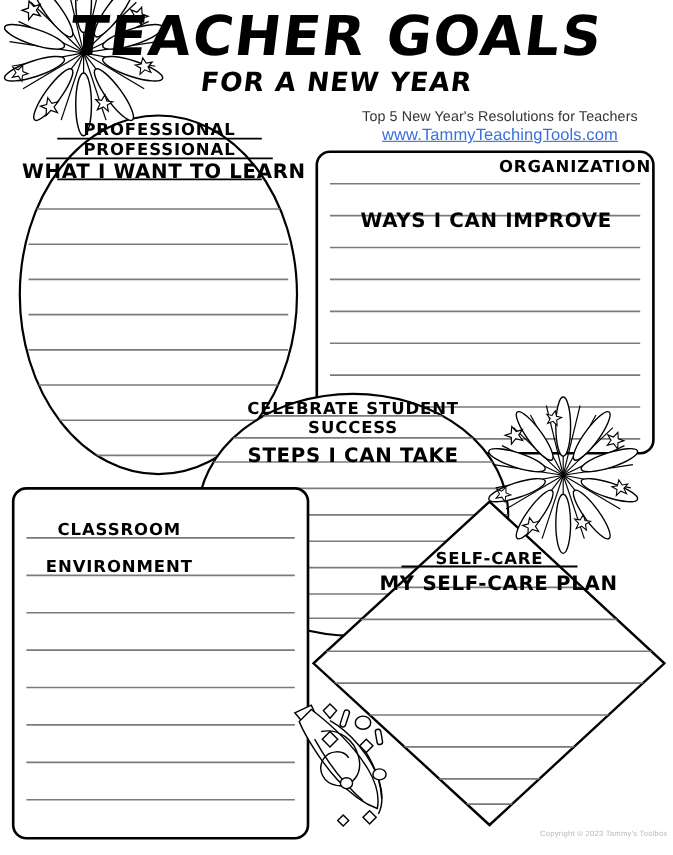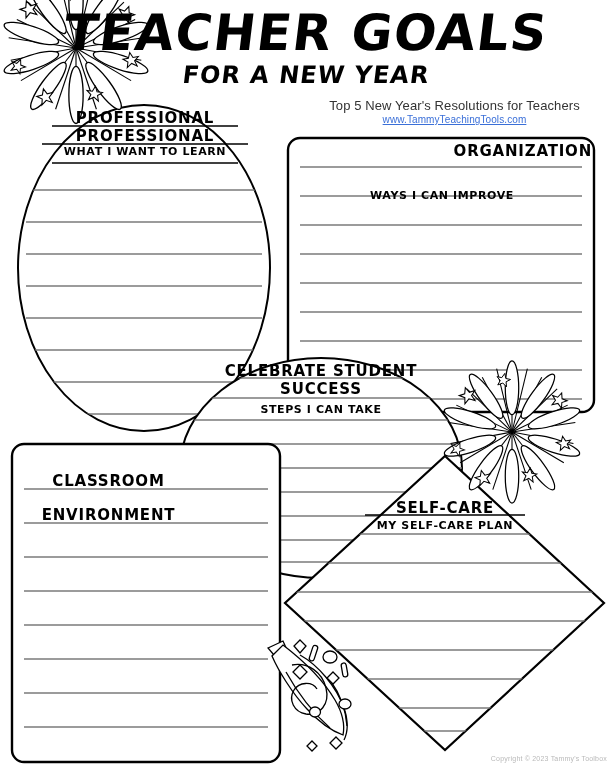--- a/index.html
+++ b/index.html
@@ -75,21 +75,21 @@
     font-size: 13px;
     color: #333;
     letter-spacing: 0.1px;
   }
   .weblink {
     left: 312px;
     top: 114px;
     width: 285px;
     text-align: center;
     font-family: "Liberation Sans", sans-serif;
-    font-size: 10px;
+    font-size: 15px;
     color: #3a6fd8;
     text-decoration: underline;
     letter-spacing: 0.1px;
     pointer-events: auto;
     cursor: pointer;
   }
   .copyright {
     left: 392px;
     top: 755px;
     width: 215px;
@@ -104,21 +104,21 @@
   .head {
     font-family: "DejaVu Sans", sans-serif;
     font-weight: bold;
     font-size: 15px;
     letter-spacing: 0.8px;
     line-height: 1.18;
   }
   .sub {
     font-family: "DejaVu Sans", sans-serif;
     font-weight: bold;
-    font-size: 11px;
+    font-size: 18px;
     letter-spacing: 0.6px;
     line-height: 1.18;
   }
 
   
   .pd-h1 { left: 20px;  top: 110px; width: 250px; text-align: center; }
   .pd-h2 { left: 20px;  top: 128px; width: 250px; text-align: center; }
   .pd-s  { left: 20px;  top: 146px; width: 250px; text-align: center; }
 
   

